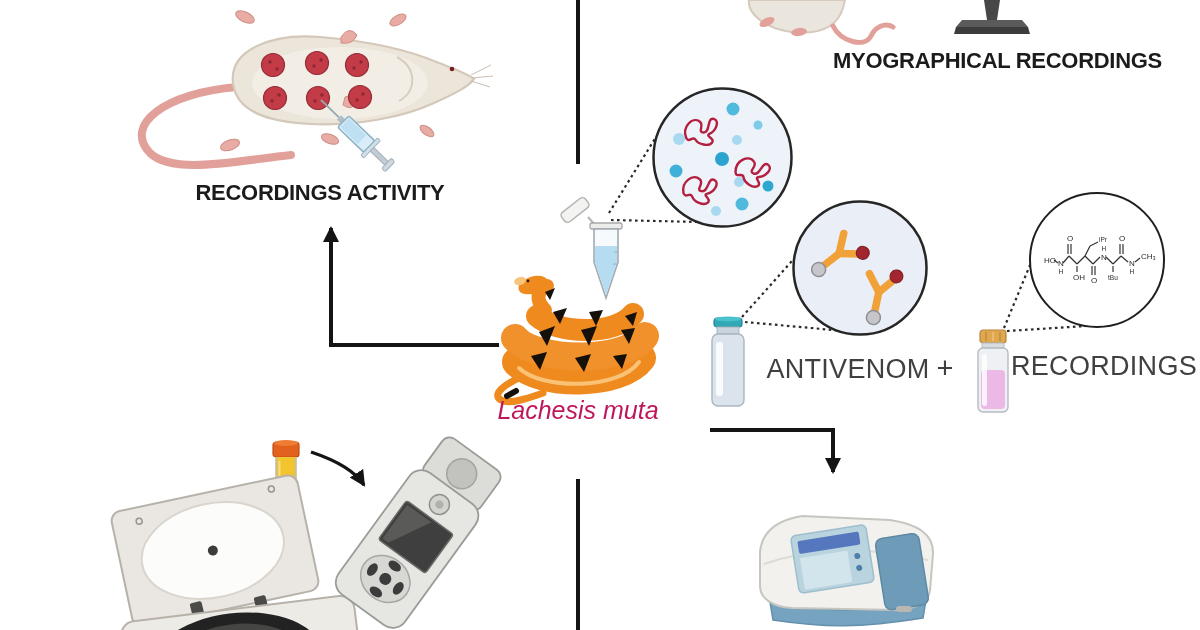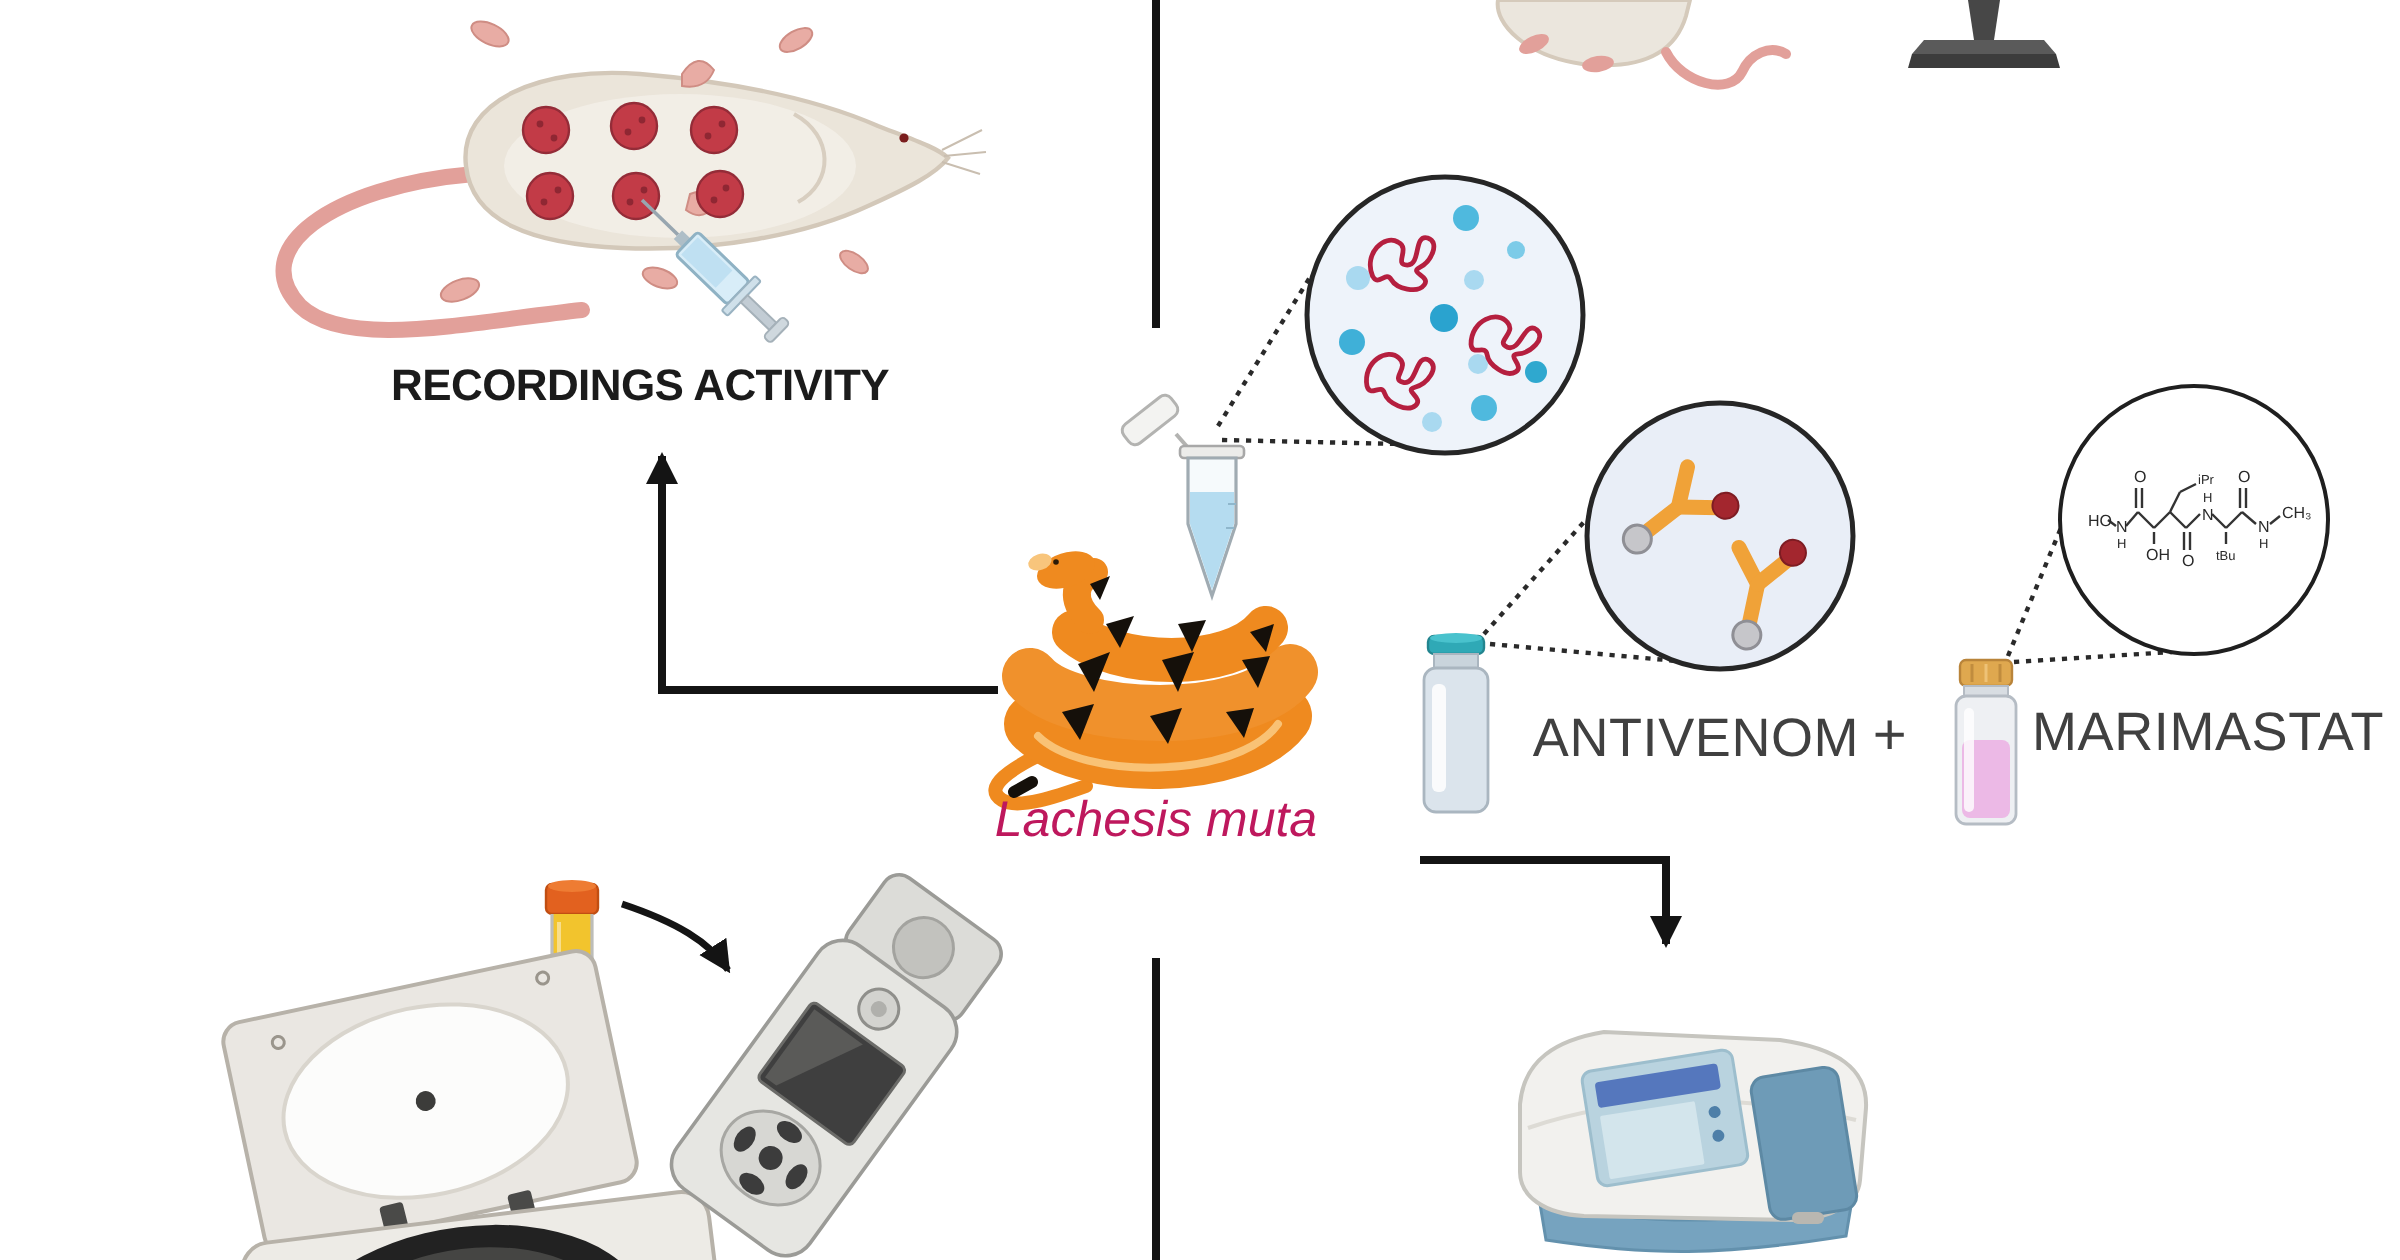--- a/index.html
+++ b/index.html
@@ -318,18 +318,19 @@
       <circle cx="117" cy="70" r="3" fill="#4e7fa8"></circle>
         <circle cx="117" cy="82" r="3" fill="#4e7fa8"></circle>
     </g>
     <g transform="rotate(-9 160 82)">
       <rect x="140" y="46" width="44" height="72" rx="7" fill="#6e9bb7" stroke="#5d89a4" stroke-width="1.5"></rect>
     </g>
     <rect x="156" y="116" width="16" height="6" rx="3" fill="#b9b7b1"></rect>
   </svg>
 
   <div class="caption cap-bold" style="left:140px;top:181px;width:360px">RECORDINGS ACTIVITY</div>
+  <div class="caption cap-bold" style="left:805px;top:49px;width:385px">MYOGRAPHICAL RECORDINGS</div>
   <div class="caption cap-italic" style="left:468px;top:397px;width:220px">Lachesis muta</div>
   <div class="caption cap-big" style="left:758px;top:355px;width:180px">ANTIVENOM</div>
   <div class="caption cap-big" style="left:925px;top:353px;width:40px;font-size:29px">+</div>
-  <div class="caption cap-big" style="left:1008px;top:352px;width:192px">MARIMASTAT</div>
+  <div class="caption cap-big" style="left:1008px;top:352px;width:192px">RECORDINGS</div>
 
 </div>
 
 </body></html>

